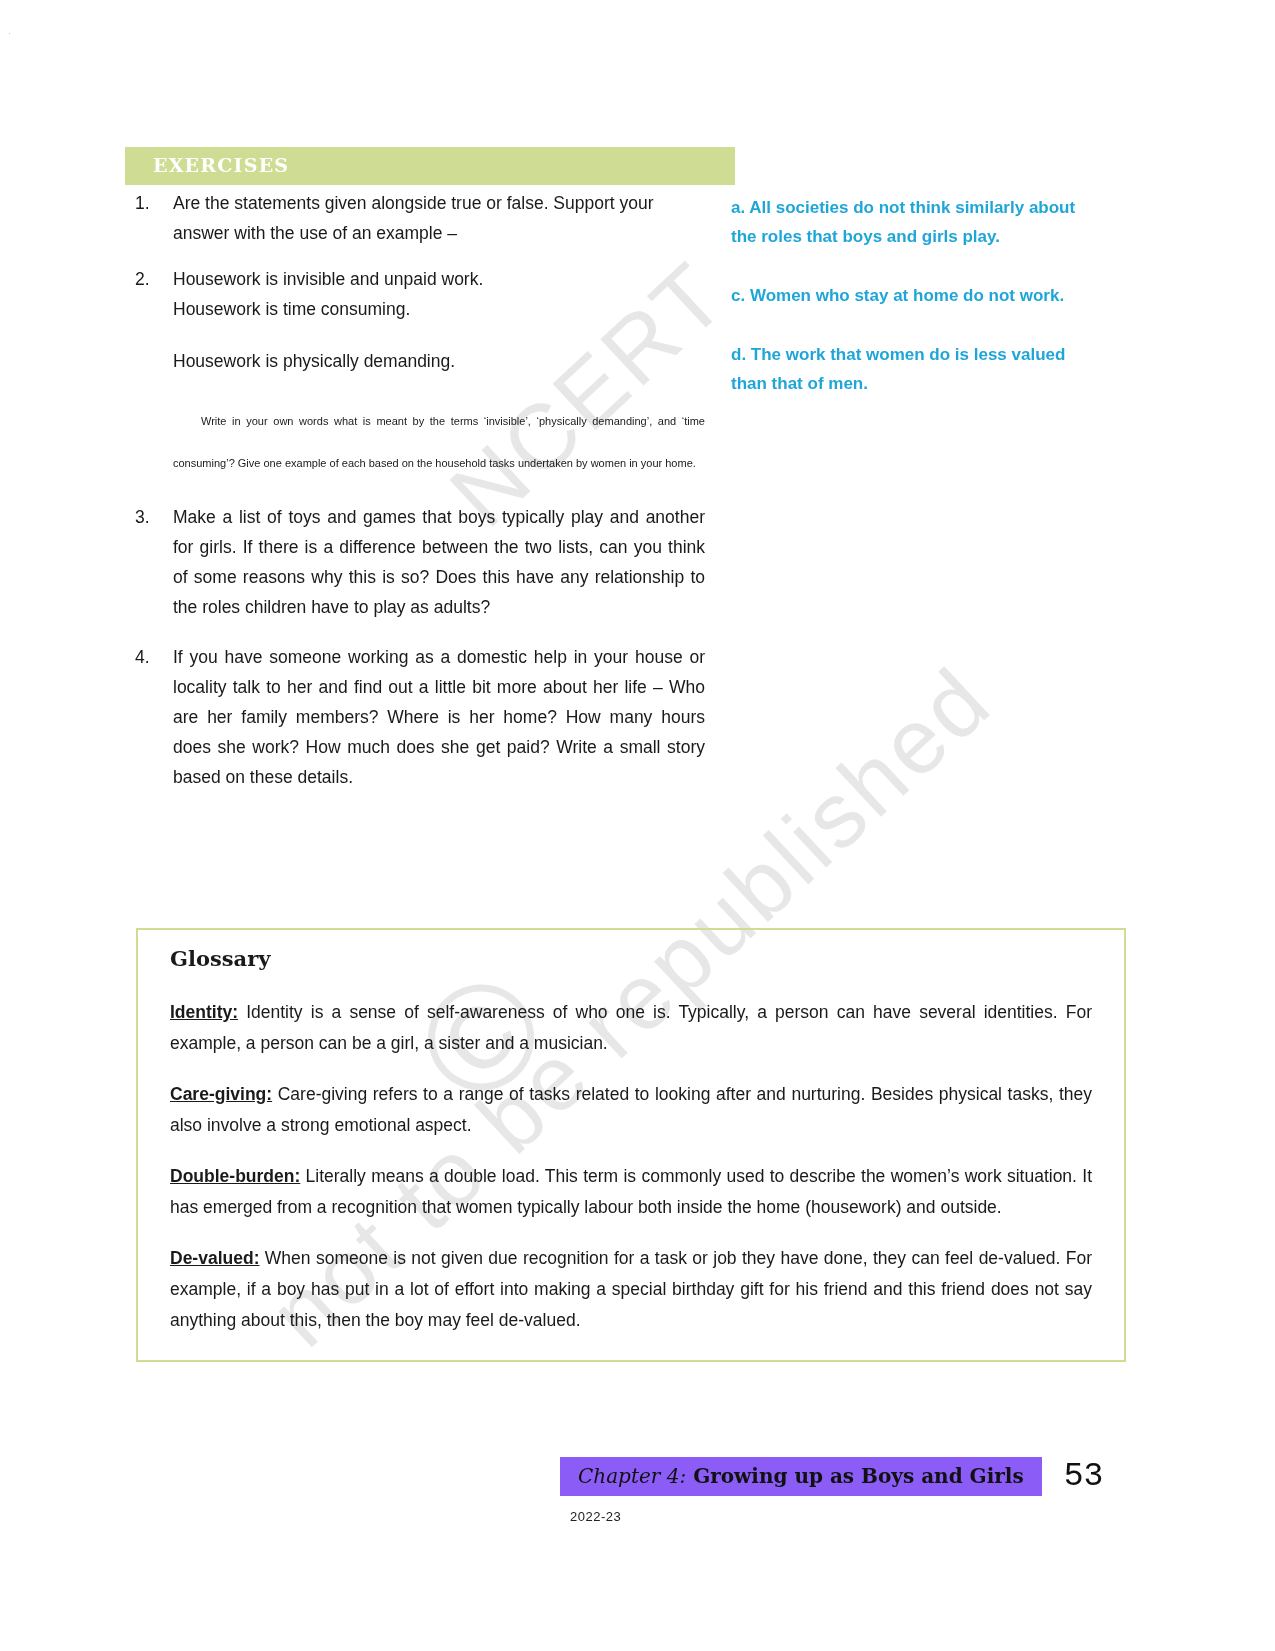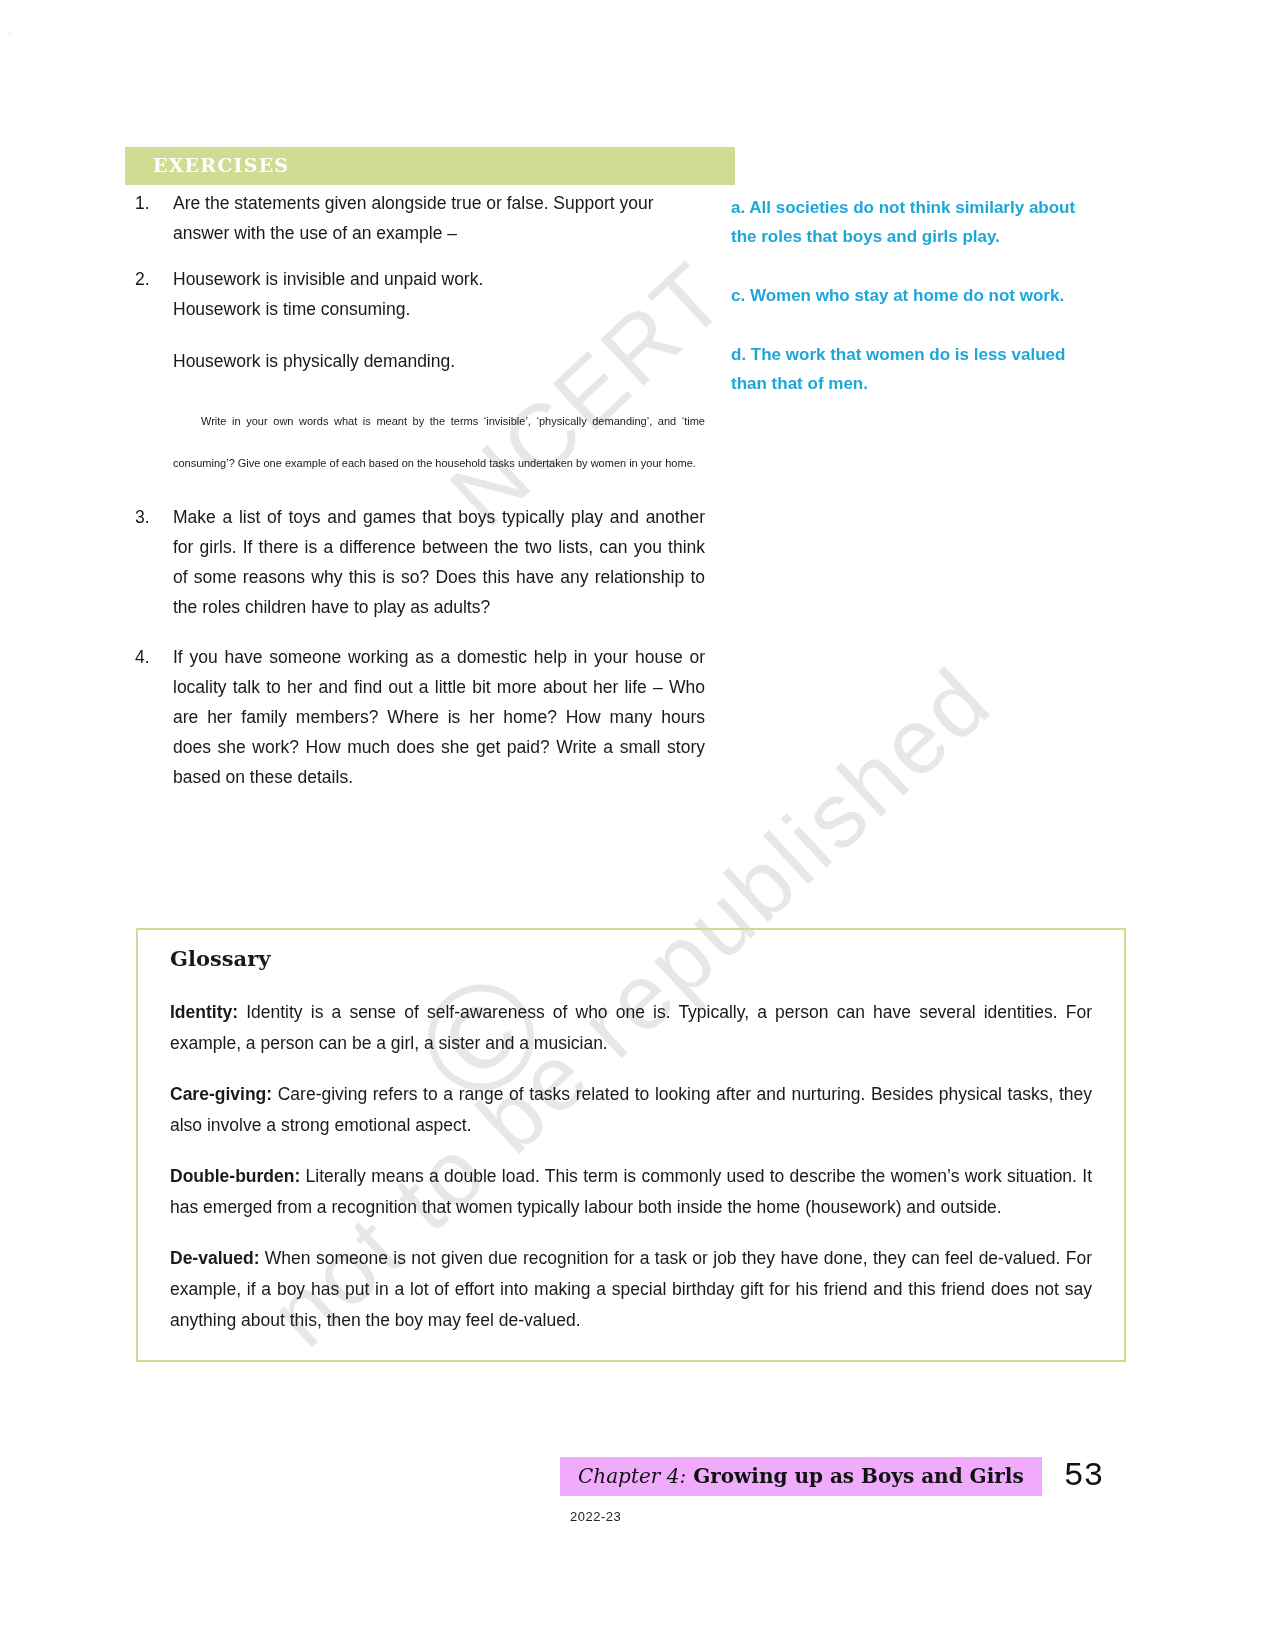--- a/index.html
+++ b/index.html
@@ -155,37 +155,37 @@
     margin-bottom: 26px;
   }
   .gl-entry {
     font-size: 17.5px;
     line-height: 31px;
     text-align: justify;
     margin-bottom: 20px;
     color: #1a1a1a;
   }
   .gl-entry:last-child { margin-bottom: 0; }
-  .gl-term { font-weight: 700; }
+  .gl-term { font-weight: 700; text-decoration: underline; }
 
   
   .footer {
     position: absolute;
     left: 0; top: 1457px;
     width: 1275px;
     z-index: 10;
   }
   .footer-row {
     position: absolute;
     left: 560px; top: 0;
     display: flex;
     align-items: center;
   }
   .chapter-chip {
-    background: #f0abfc;
+    background: #8b5cf6;
     padding: 7px 18px 8px 18px;
     font-family: "DejaVu Serif", serif;
     font-size: 20px;
     color: #111111;
     white-space: nowrap;
   }
   .chapter-pre {
     font-style: italic;
     font-weight: 400;
   }

